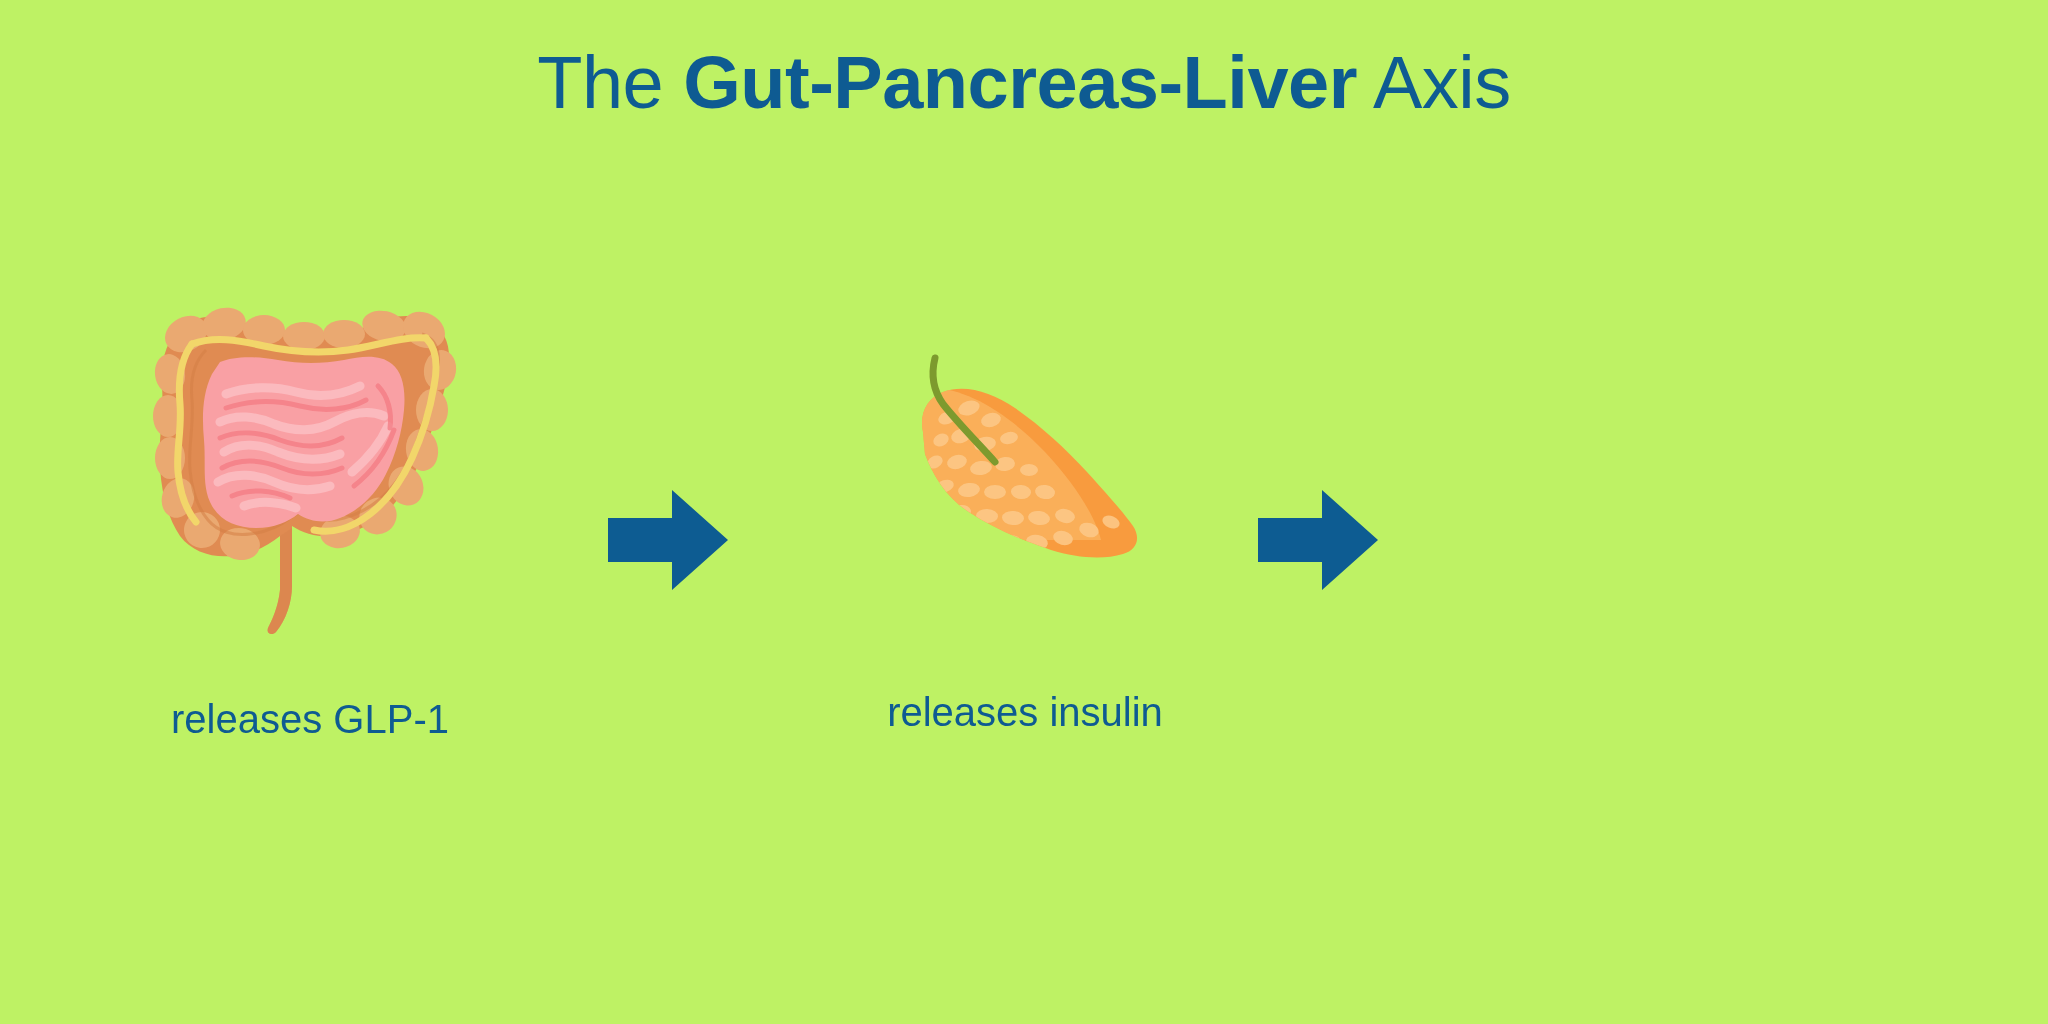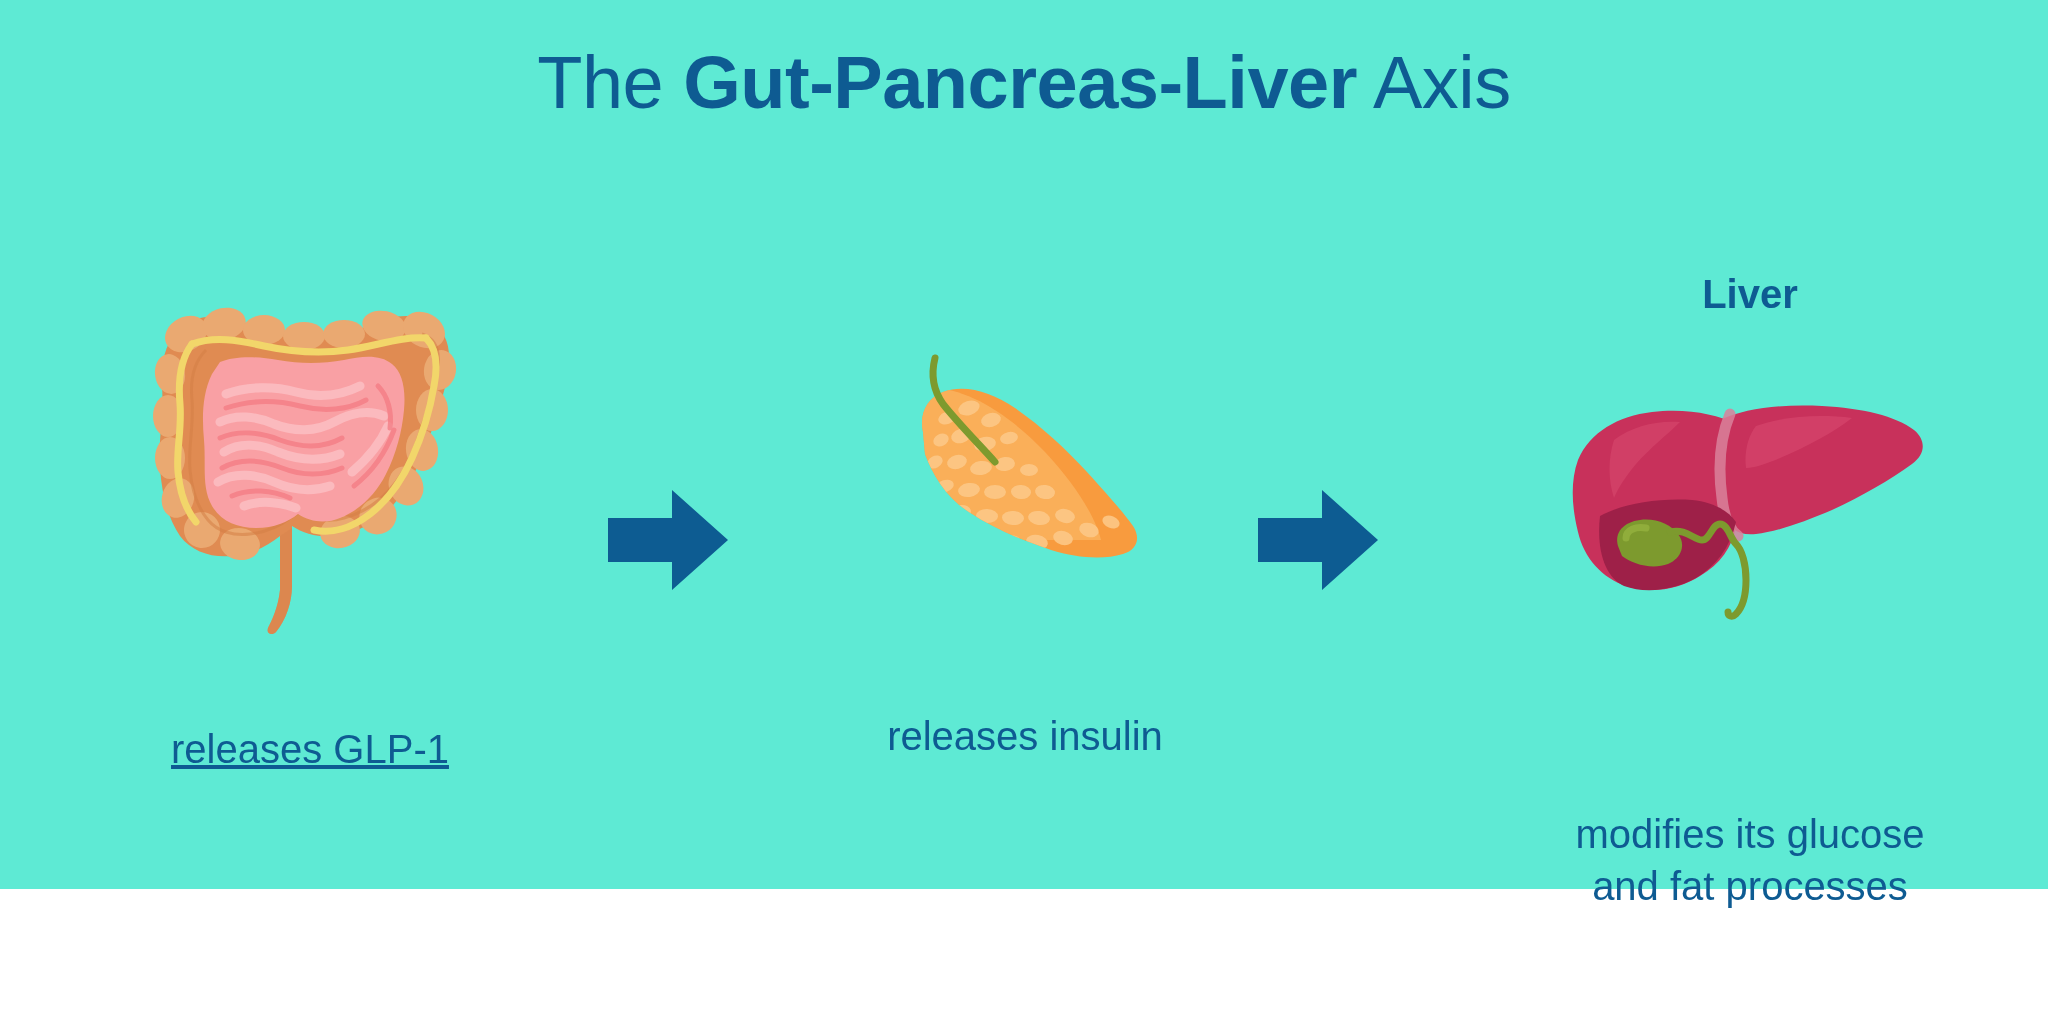--- a/index.html
+++ b/index.html
@@ -13,22 +13,22 @@
     height: 1024px;
     overflow: hidden;
     font-family: "Liberation Sans", sans-serif;
     color: #0e5b92;
     -webkit-font-smoothing: antialiased;
   }
 
   #infographic {
     position: relative;
     width: 2048px;
-    height: 889px;
-    background: #5eead4;
+    height: 1024px;
+    background: #bef264;
   }
 
   
   .title {
     position: absolute;
     top: 40px;
     left: 0;
     width: 2048px;
     text-align: center;
     font-size: 74px;
@@ -76,22 +76,22 @@
   .art-pancreas { width: 260px; height: 270px; margin-top: 70px; }
   .art-liver    { width: 360px; height: 230px; margin-top: 80px; }
 
   .caption {
     font-size: 40px;
     line-height: 52px;
     font-weight: 400;
     text-align: center;
     color: #0e5b92;
   }
-  .cap-gut      { margin-top: 88px; text-decoration: underline; }
-  .cap-pancreas { margin-top: 100px; }
+  .cap-gut      { margin-top: 58px; }
+  .cap-pancreas { margin-top: 76px; }
   .cap-liver    { margin-top: 180px; }
 
   
   .arrow {
     position: absolute;
     width: 120px;
     height: 100px;
   }
   .arrow-1 { left: 608px;  top: 490px; }
   .arrow-2 { left: 1258px; top: 490px; }
@@ -254,52 +254,15 @@
 
       <div class="caption cap-pancreas">
         <div>releases insulin</div>
       </div>
     </div>
 
     <svg class="arrow arrow-2" viewBox="0 0 120 100">
       <path d="M0 28 L64 28 L64 0 L120 50 L64 100 L64 72 L0 72 Z" fill="#0d5c92"></path>
     </svg>
 
-    <div class="column col-liver">
-      <div class="organ-label">Liver</div>
-
-      <svg class="organ-art art-liver" viewBox="0 0 360 230">
-
-        <path d="M8 62 C20 34 48 18 82 14 C116 10 146 16 166 26
-                 L166 128 C162 150 150 166 130 178 C108 192 80 196 56 188
-                 C32 180 14 160 8 134 C2 110 0 84 8 62 Z" fill="#c8315b"></path>
-
-        <path d="M150 22 C176 10 212 6 252 8 C292 10 326 18 344 32
-                 C356 42 356 56 342 66 C320 82 292 98 262 112
-                 C234 124 206 134 186 136 C168 138 158 130 154 116
-                 L154 40 Z" fill="#c8315b"></path>
-
-        <path d="M160 16 C150 40 148 70 152 100 C154 120 160 132 168 138" fill="none" stroke="#d9819b" stroke-width="11" stroke-linecap="round" opacity="0.85"></path>
-
-        <path d="M30 118 C52 106 86 100 122 102 C142 104 158 112 166 124
-                 C160 150 146 168 126 180 C104 192 76 196 54 188
-                 C36 180 26 154 30 118 Z" fill="#9e2048"></path>
-
-        <path d="M44 42 C62 28 88 22 110 24 C98 36 80 50 66 66 C56 78 48 90 44 100 C38 82 38 60 44 42 Z" fill="#d94a70" opacity="0.55"></path>
-        <path d="M186 28 C214 18 250 16 282 20 C264 34 238 48 210 60 C196 66 184 70 176 70 C174 54 178 38 186 28 Z" fill="#d94a70" opacity="0.6"></path>
-
-        <path d="M48 148 C44 134 54 124 70 122 C86 120 100 126 108 136
-                 C116 146 112 160 98 166 C82 172 62 166 52 158 Z" fill="#7d9a2e"></path>
-        <path d="M56 140 C56 132 66 128 76 130" fill="none" stroke="#95b23e" stroke-width="7" stroke-linecap="round" opacity="0.8"></path>
-
-        <path d="M100 134 C116 130 124 142 132 142 C140 142 142 126 150 126
-                 C158 126 160 140 166 146 C172 152 176 166 176 182
-                 C176 198 172 210 166 216 C162 220 158 218 158 214" fill="none" stroke="#7d9a2e" stroke-width="7" stroke-linecap="round" stroke-linejoin="round"></path>
-      </svg>
-
-      <div class="caption cap-liver">
-        <div>modifies its glucose</div>
-        <div>and fat processes</div>
-      </div>
-    </div>
 
   </div>
 </div>
 
 </body></html>

